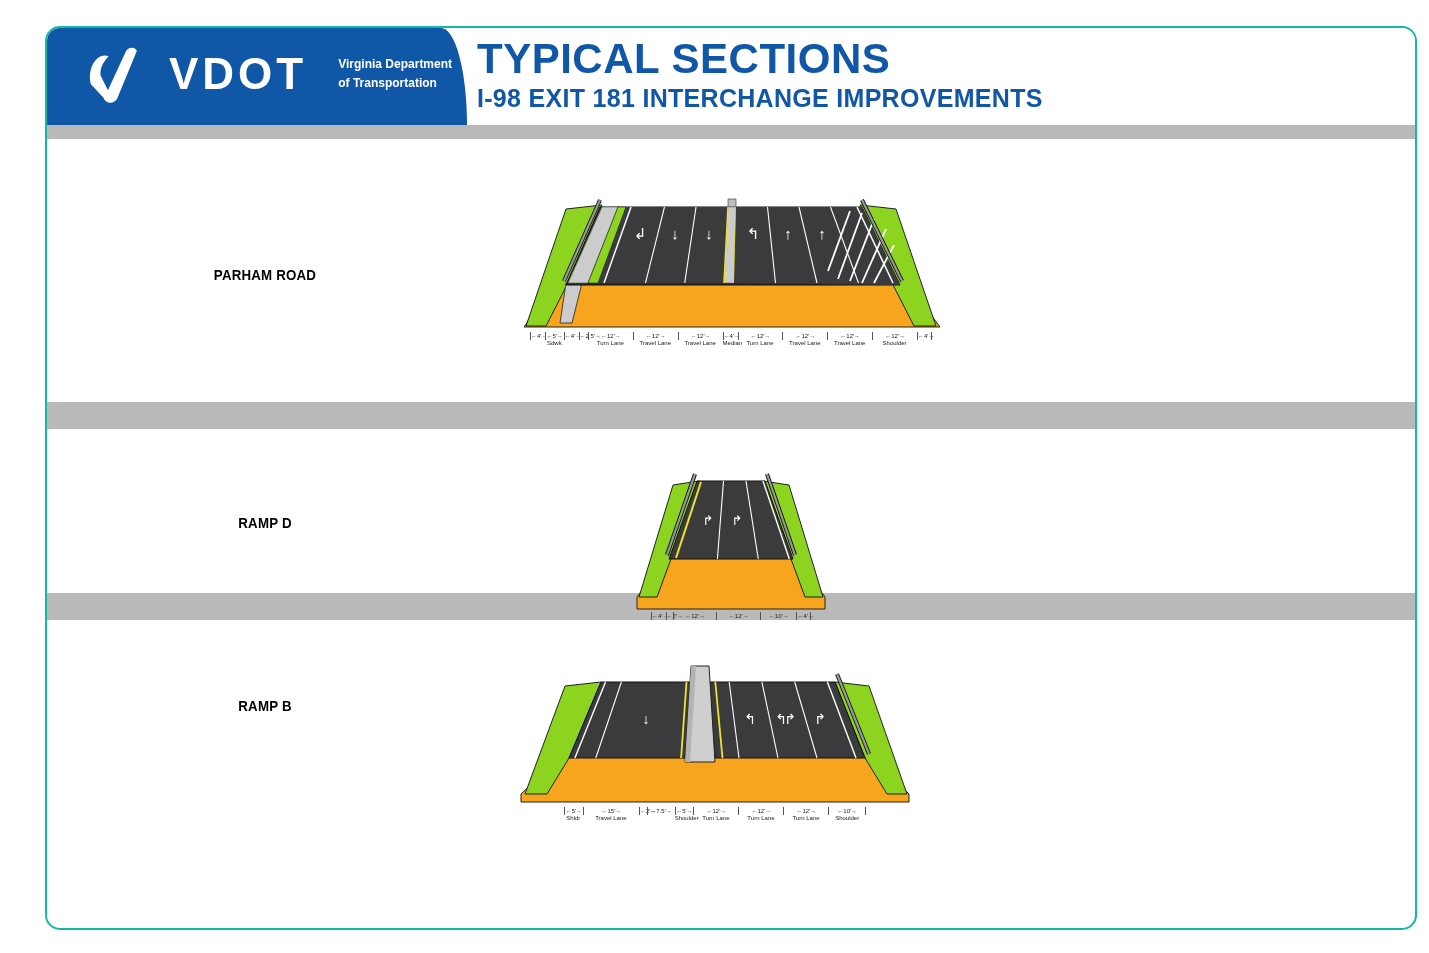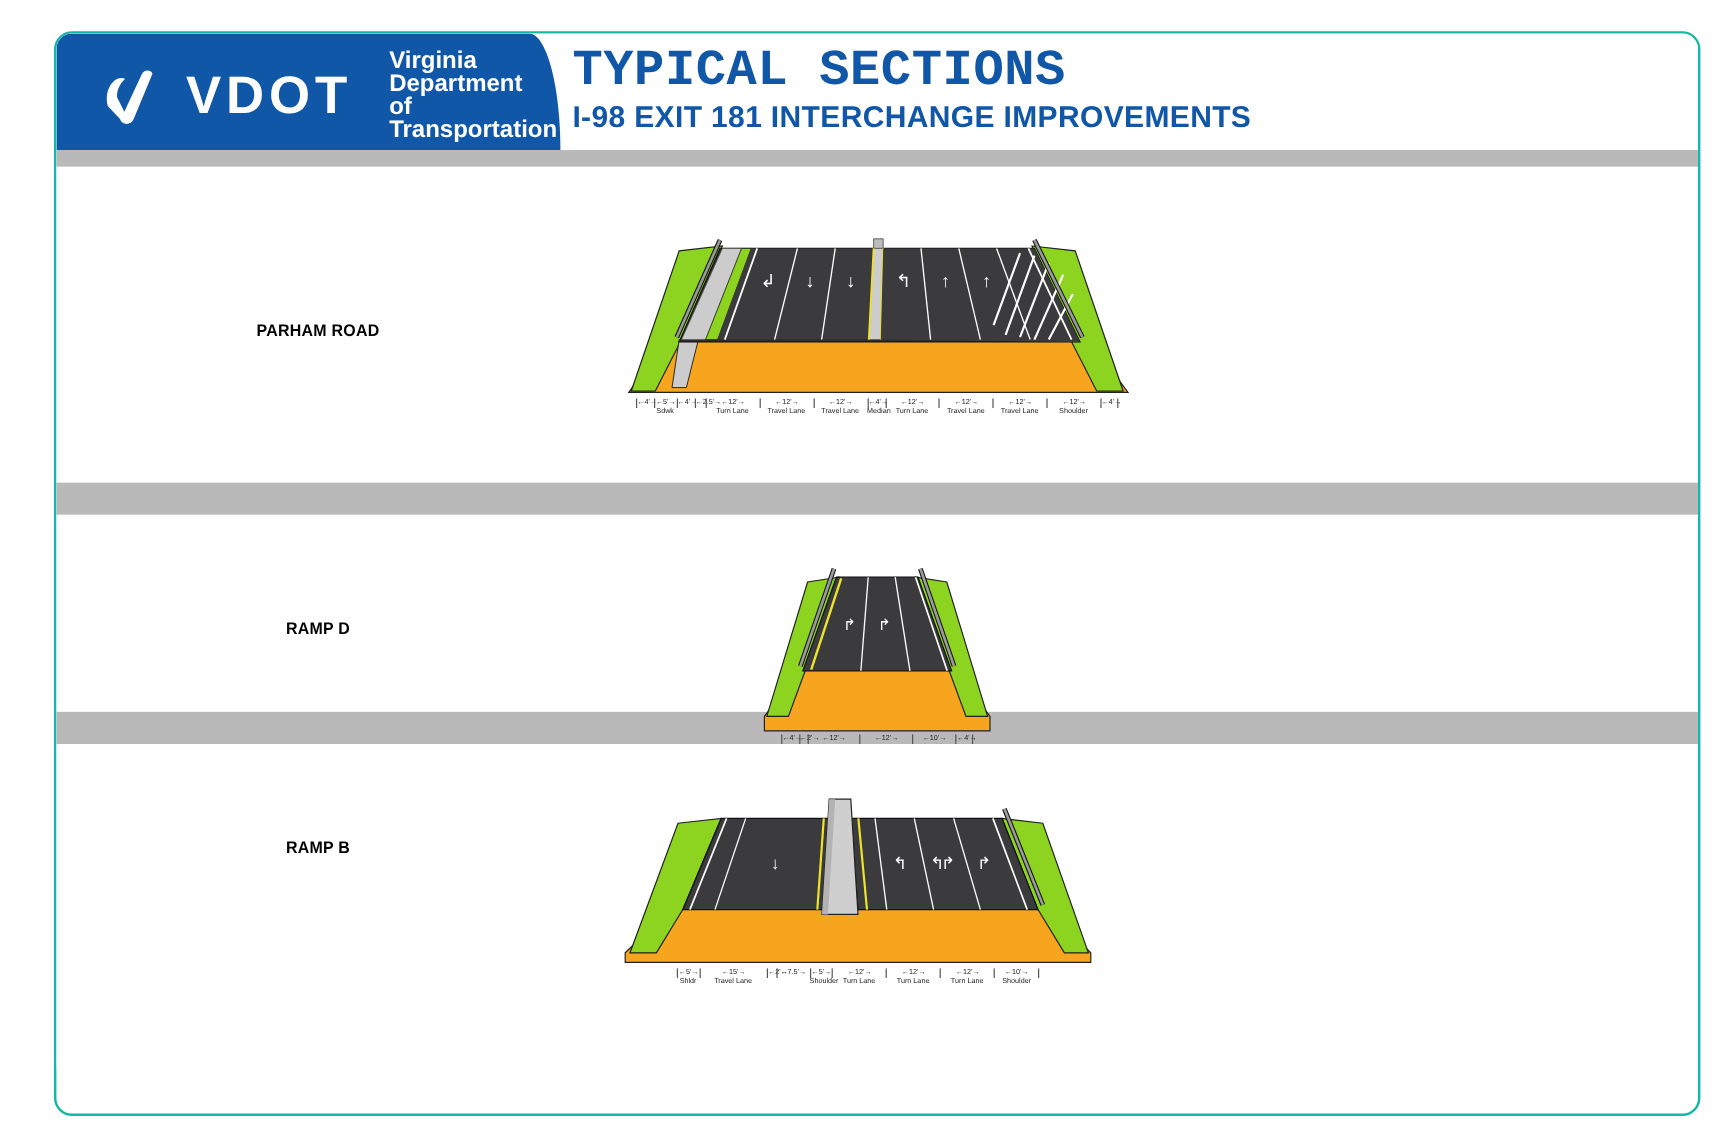--- a/index.html
+++ b/index.html
@@ -18,24 +18,24 @@
     background:#1157a8;
     border-top-right-radius:26px 97px;
   }
   .logo-wrap{position:absolute; left:38px; top:14px; display:flex; align-items:center; gap:10px;}
   .logo-swoosh{width:74px; height:64px;}
   .logo-brand{
     color:#ffffff; font-size:44px; font-weight:bold; letter-spacing:4px;
     line-height:64px;
   }
   .logo-dept{
-    color:#ffffff; font-size:20px; font-weight:bold; line-height:19px; margin-left:21px;
+    color:#ffffff; font-size:12px; font-weight:bold; line-height:19px; margin-left:21px;
   }
   .hdr-titles{position:absolute; left:430px; top:8px;}
-  .hdr-title{color:#1157a8; font-size:42px; font-weight:bold; letter-spacing:0.5px; line-height:46px;font-family:Liberation Mono, monospace;}
+  .hdr-title{color:#1157a8; font-size:42px; font-weight:bold; letter-spacing:0.5px; line-height:46px;}
   .hdr-subtitle{color:#1157a8; font-size:25px; font-weight:bold; letter-spacing:0.3px; line-height:28px; margin-top:2px;}
 
   .band{width:100%; background:#b9b9b9;}
   .band-thin{height:14px;}
   .band-thick{height:27px;}
 
   
   .sec{position:relative; width:100%; background:#ffffff;}
   .sec1{height:263px;}
   .sec2{height:164px;}

